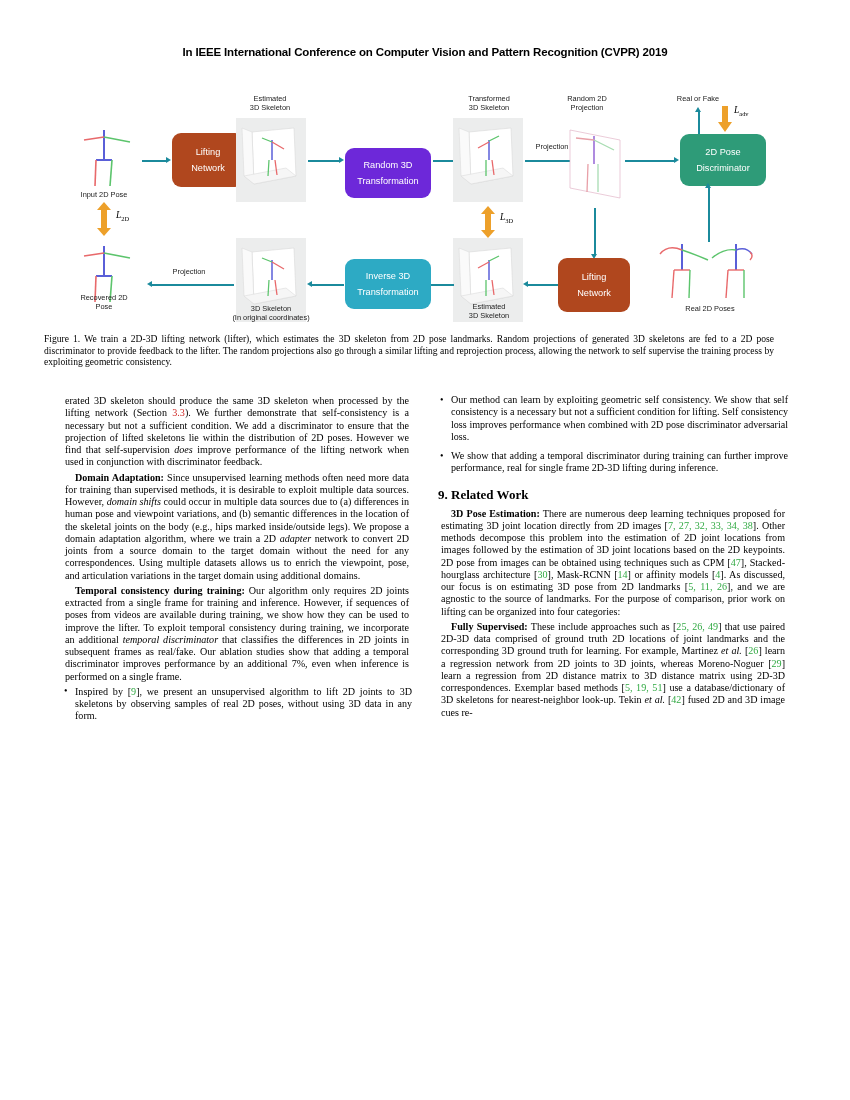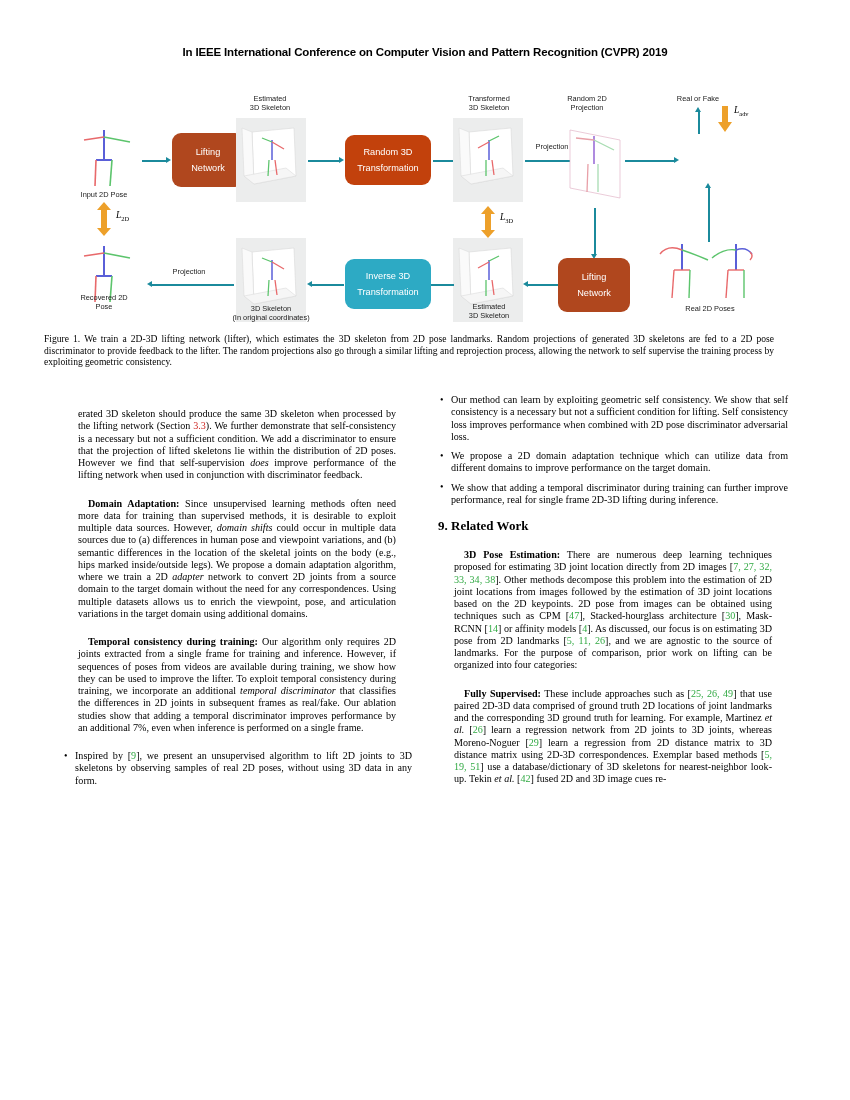--- a/index.html
+++ b/index.html
@@ -75,21 +75,21 @@
     font-size:9.55px; line-height:11.7px; text-align:justify;
     text-justify:inter-word;
   }
 
   
   .columns {
     position:absolute; left:62px; top:392px; width:726px; height:640px;
     display:flex; gap:26px;
   }
   .col { width:350px; font-size:10.1px; line-height:12.25px; text-align:justify; text-justify:inter-word; }
-  .col p { margin:16px; text-indent:0; }
+  .col p { margin:3px; text-indent:0; }
   .col p.ind { text-indent:10px; }
   .run-in { font-weight:bold; }
   .cite { color:#31a943; }
   .ref-red { color:#cf2a27; }
   em { font-style:italic; }
   h2.sec {
     font-family:"Liberation Serif", serif;
     font-weight:bold;
     font-size:13px;
     margin:12px 0 6px 0;
@@ -164,21 +164,21 @@
         <line x1="26" y1="20" x2="36" y2="24" stroke="#5cc46c" stroke-width="1.3"></line>
         <line x1="36" y1="24" x2="48" y2="31" stroke="#e8696b" stroke-width="1.3"></line>
         <line x1="33" y1="42" x2="32" y2="58" stroke="#5cc46c" stroke-width="1.3"></line>
         <line x1="39" y1="42" x2="41" y2="57" stroke="#e8696b" stroke-width="1.3"></line>
       </svg>
     </div>
 
     <div class="arrow-h" style="left:248px; top:68px; width:32px;"></div>
     <div class="ahead ahead-r" style="left:279px; top:64.5px;"></div>
 
-    <div class="procbox" style="left:285px; top:43px; width:86px; height:50px; background:#c2410c;">Random 3D
+    <div class="procbox" style="left:285px; top:56px; width:86px; height:50px; background:#6d28d9;">Random 3D
 Transformation</div>
 
     <div class="arrow-h" style="left:373px; top:68px; width:26px;"></div>
     <div class="ahead ahead-r" style="left:398px; top:64.5px;"></div>
 
     <div class="plotbox" style="left:393px; top:26px; width:70px; height:84px;">
       <svg width="70" height="84" viewBox="0 0 70 84">
         <polygon points="16,14 58,10 60,58 18,66" fill="#ffffff" stroke="#d8d8d8" stroke-width="0.6"></polygon>
         <polygon points="16,14 18,66 8,58 6,10" fill="#fafafa" stroke="#dcdcdc" stroke-width="0.6"></polygon>
         <polygon points="8,58 18,66 60,58 50,50" fill="#f6f6f6" stroke="#dcdcdc" stroke-width="0.6"></polygon>
@@ -199,20 +199,22 @@
       <line x1="38" y1="18" x2="38" y2="46" stroke="#9b6fd8" stroke-width="1.6"></line>
       <line x1="20" y1="20" x2="38" y2="22" stroke="#e8a0a8" stroke-width="1.3"></line>
       <line x1="38" y1="22" x2="58" y2="32" stroke="#a8dcb2" stroke-width="1.3"></line>
       <line x1="32" y1="46" x2="31" y2="74" stroke="#e8a0a8" stroke-width="1.3"></line>
       <line x1="42" y1="46" x2="42" y2="74" stroke="#a8dcb2" stroke-width="1.3"></line>
     </svg>
 
     <div class="arrow-h" style="left:565px; top:68px; width:50px;"></div>
     <div class="ahead ahead-r" style="left:614px; top:64.5px;"></div>
 
+    <div class="procbox" style="left:620px; top:42px; width:86px; height:52px; background:#2e9b78;">2D Pose
+Discriminator</div>
 
     <div class="arrow-v" style="left:638px; top:20px; height:22px;"></div>
     <div class="ahead ahead-u" style="left:635px; top:15px;"></div>
 
     <svg class="dbl-arrow" style="left:658px; top:14px;" width="14" height="26">
       <polygon points="7,26 0,16 4,16 4,0 10,0 10,16 14,16" fill="#eda02a"></polygon>
     </svg>
     <div class="loss-tag" style="left:674px; top:13px;">
       <span>L</span><sub>adv</sub>
     </div>
@@ -311,21 +313,20 @@
 
 
       <ul class="bullets">
         <li><span>Inspired by [</span><span class="cite">9</span><span>], we present an unsupervised algorithm to lift 2D joints to 3D skeletons by observing samples of real 2D poses, without using 3D data in any form.</span></li>
       </ul>
     </div>
 
     <div class="col">
       <ul class="bullets">
         <li>Our method can learn by exploiting geometric self consistency. We show that self consistency is a necessary but not a sufficient condition for lifting. Self consistency loss improves performance when combined with 2D pose discriminator adversarial loss.</li>
-        <li>We propose a 2D domain adaptation technique which can utilize data from different domains to improve performance on the target domain.</li>
         <li>We show that adding a temporal discriminator during training can further improve performance, real for single frame 2D-3D lifting during inference.</li>
       </ul>
 
       <h2 class="sec">9. Related Work</h2>
 
       <p class="ind"><span class="run-in">3D Pose Estimation:</span><span> There are numerous deep learning techniques proposed for estimating 3D joint location directly from 2D images [</span><span class="cite">7, 27, 32, 33, 34, 38</span><span>]. Other methods decompose this problem into the estimation of 2D joint locations from images followed by the estimation of 3D joint locations based on the 2D keypoints. 2D pose from images can be obtained using techniques such as CPM [</span><span class="cite">47</span><span>], Stacked-hourglass architecture [</span><span class="cite">30</span><span>], Mask-RCNN [</span><span class="cite">14</span><span>] or affinity models [</span><span class="cite">4</span><span>]. As discussed, our focus is on estimating 3D pose from 2D landmarks [</span><span class="cite">5, 11, 26</span><span>], and we are agnostic to the source of landmarks. For the purpose of comparison, prior work on lifting can be organized into four categories:</span></p>
 
       <p class="ind"><span class="run-in">Fully Supervised:</span><span> These include approaches such as [</span><span class="cite">25, 26, 49</span><span>] that use paired 2D-3D data comprised of ground truth 2D locations of joint landmarks and the corresponding 3D ground truth for learning. For example, Martinez </span><em>et al.</em><span> [</span><span class="cite">26</span><span>] learn a regression network from 2D joints to 3D joints, whereas Moreno-Noguer [</span><span class="cite">29</span><span>] learn a regression from 2D distance matrix to 3D distance matrix using 2D-3D correspondences. Exemplar based methods [</span><span class="cite">5, 19, 51</span><span>] use a database/dictionary of 3D skeletons for nearest-neighbor look-up. Tekin </span><em>et al.</em><span> [</span><span class="cite">42</span><span>] fused 2D and 3D image cues re-</span></p>
     </div>
   </div>

